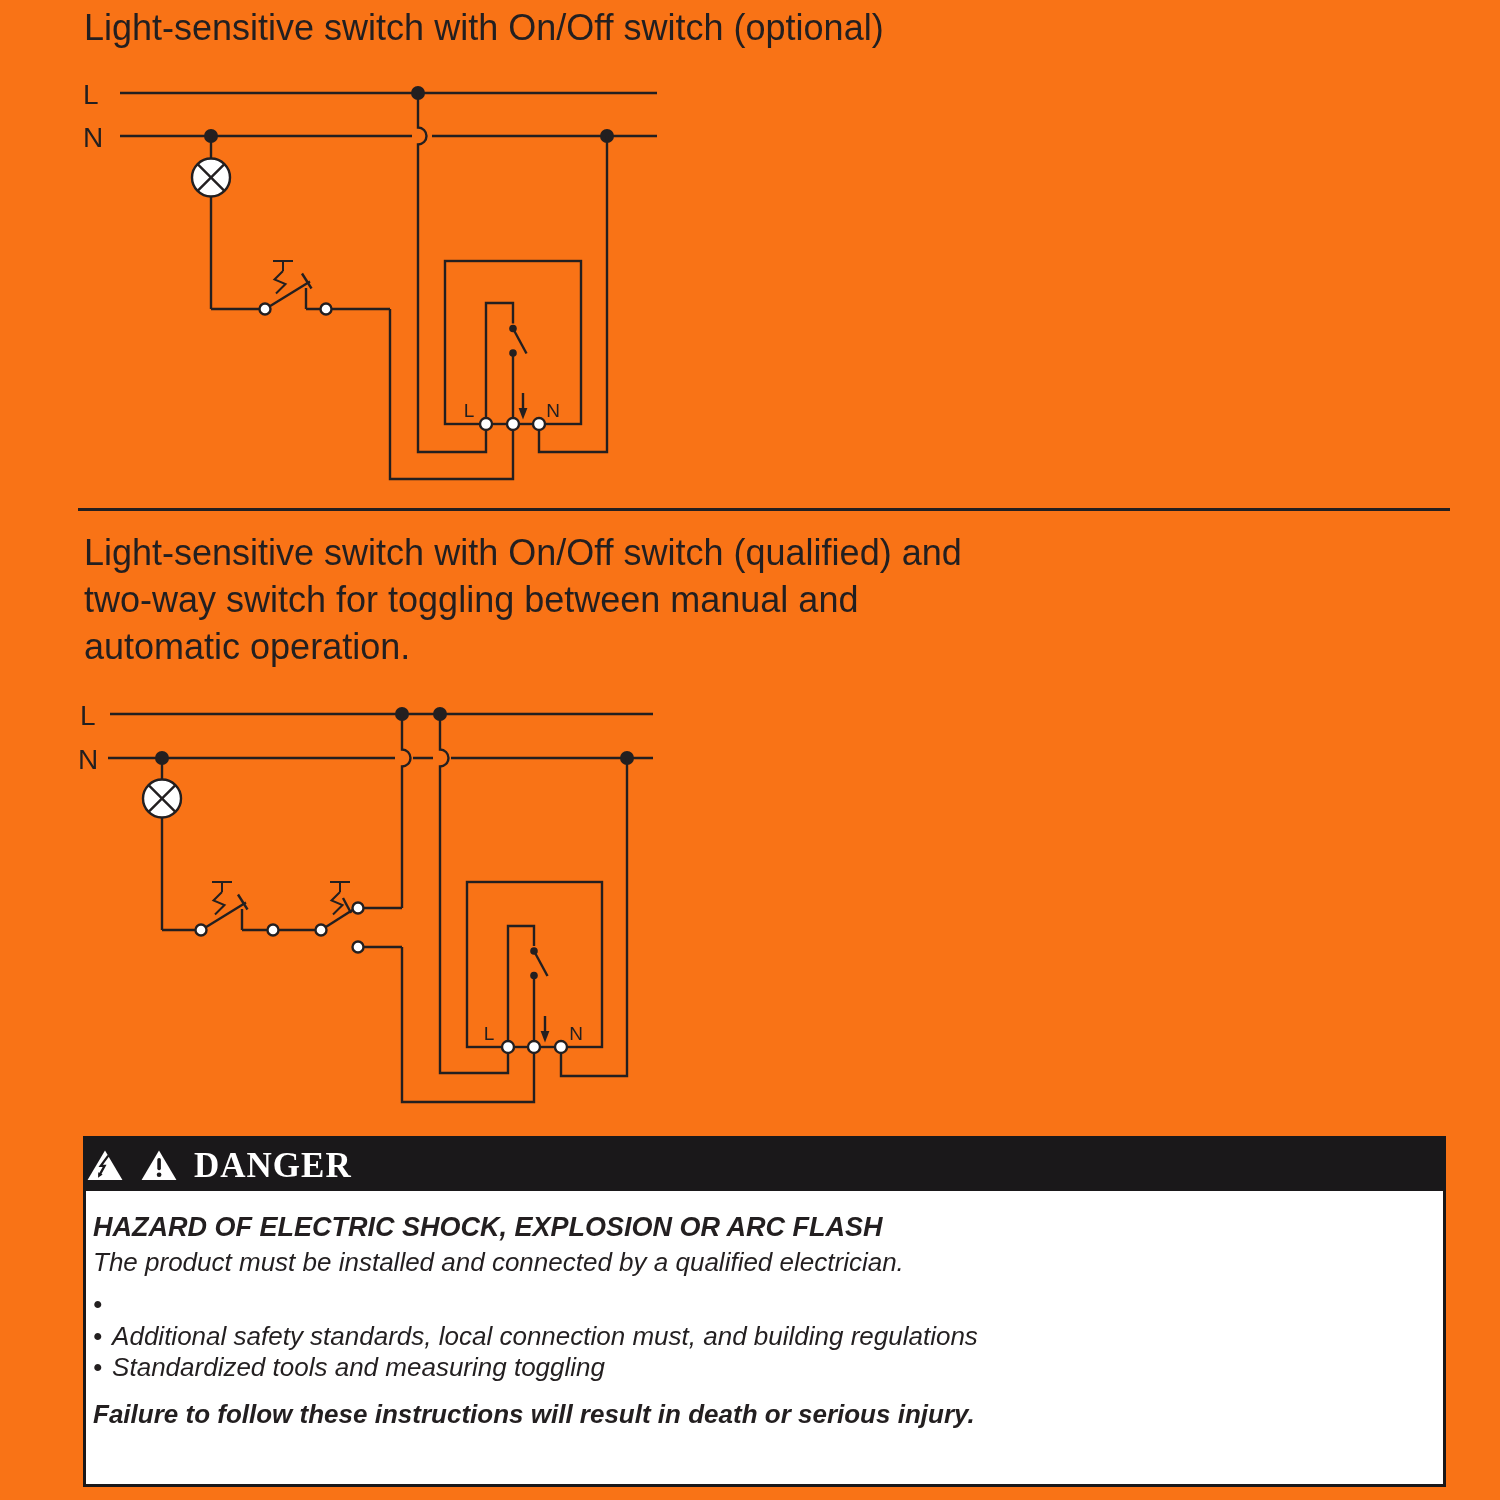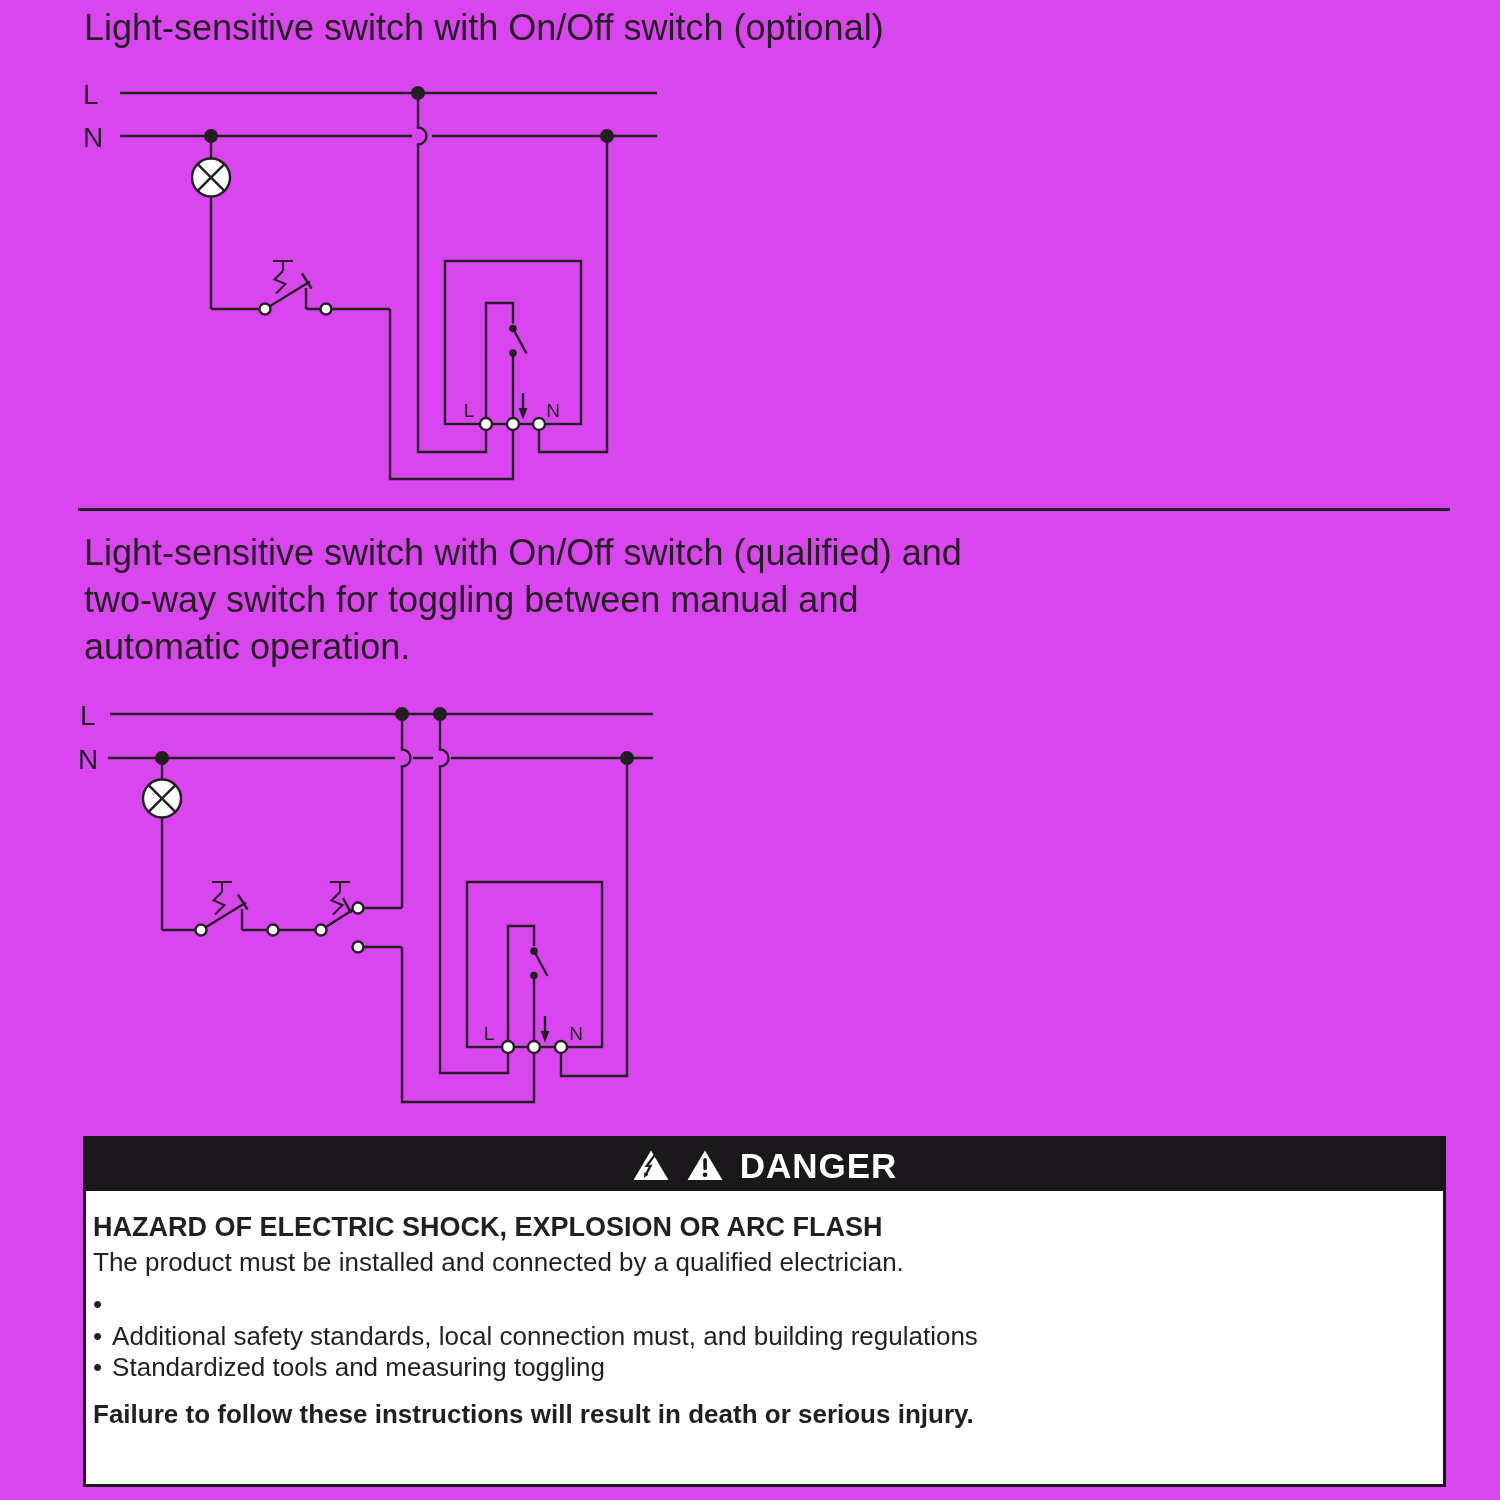--- a/index.html
+++ b/index.html
@@ -1,33 +1,33 @@
 <!DOCTYPE html>
 <html><head>
 <meta charset="utf-8">
 <style>
   html,body{margin:0;padding:0;background:#fff;}
-  .page{position:relative;width:1500px;height:1500px;background:#d946ef;color:#231f20;
+  .page{position:relative;width:1500px;height:1500px;background:#f97316;color:#231f20;
         font-family:"Liberation Sans", sans-serif;overflow:hidden;}
   .title{position:absolute;font-size:36px;color:#231f20;}
   #title1{left:84px;top:8px;line-height:40px;}
   #title2{left:84px;top:529px;line-height:47px;}
   .divider{position:absolute;left:78px;top:508px;width:1372px;height:3px;background:#231f20;}
   svg.diagrams{position:absolute;left:0;top:0;}
   svg text{font-family:"Liberation Sans", sans-serif;fill:#231f20;}
   .rail-label{font-size:28px;}
   .box-label{font-size:19px;}
 
   .danger{position:absolute;left:83px;top:1136px;width:1363px;height:351px;
           border:3px solid #1a181a;box-sizing:border-box;background:#fff;}
   .danger-header{height:52px;background:#1a181a;display:flex;align-items:center;
-                 justify-content:center;gap:16px;}
+                 gap:16px;font-family:Liberation Serif, serif;}
   .danger-title{color:#ffffff;font-size:35px;font-weight:bold;letter-spacing:1px;line-height:1;}
   .warn-icon{display:block;}
-  .danger-body{padding:0 12px 0 7px;font-size:26px;}
+  .danger-body{padding:0 12px 0 7px;font-size:26px;font-style:italic;}
   .hazard{margin:21px 0 0 0;font-size:27px;font-weight:bold;line-height:31px;}
   .intro{margin:4px 0 0 0;line-height:30px;}
   .bullets{margin:12px 0 0 0;line-height:31.5px;}
   .bullet-row{display:flex;gap:10px;}
   .consequence{margin:15px 0 0 0;font-weight:bold;line-height:31px;}
 </style>
 </head>
 <body>
 
 <div class="page">

